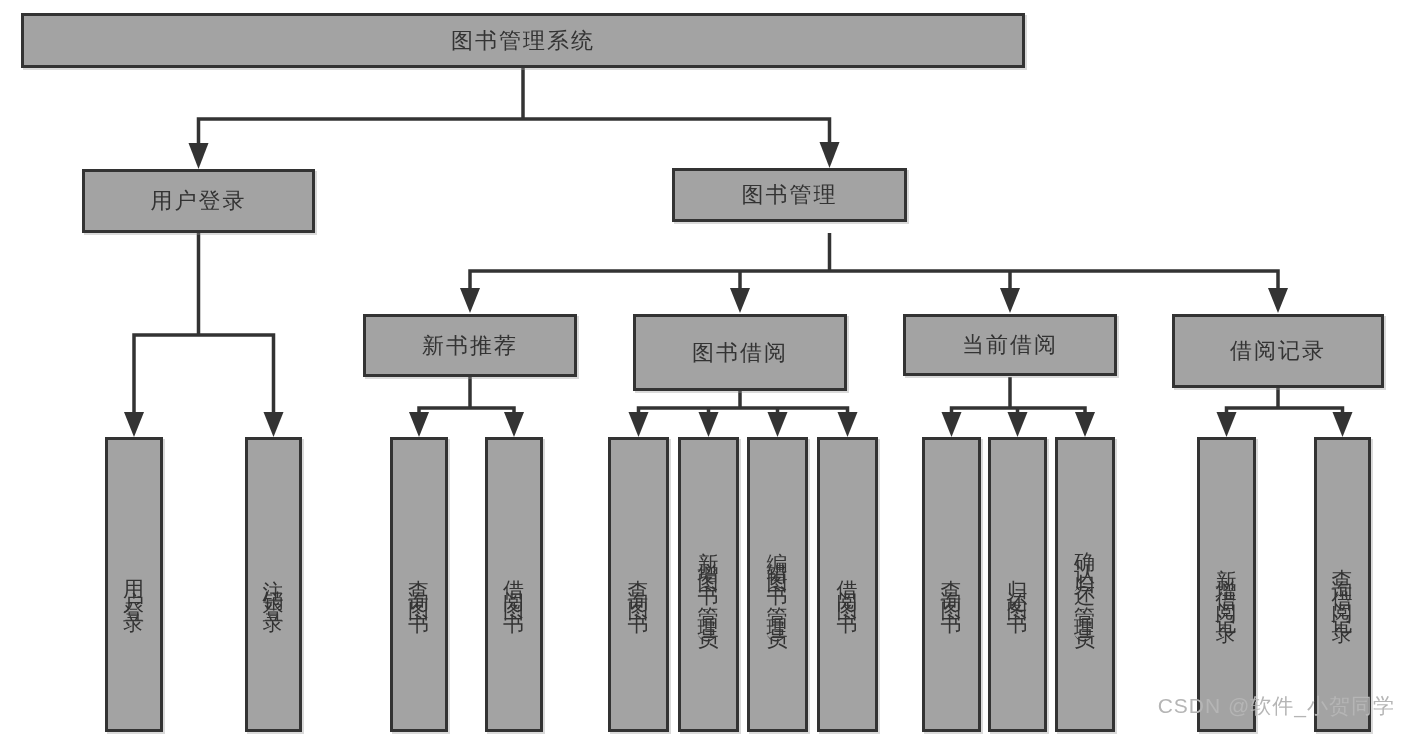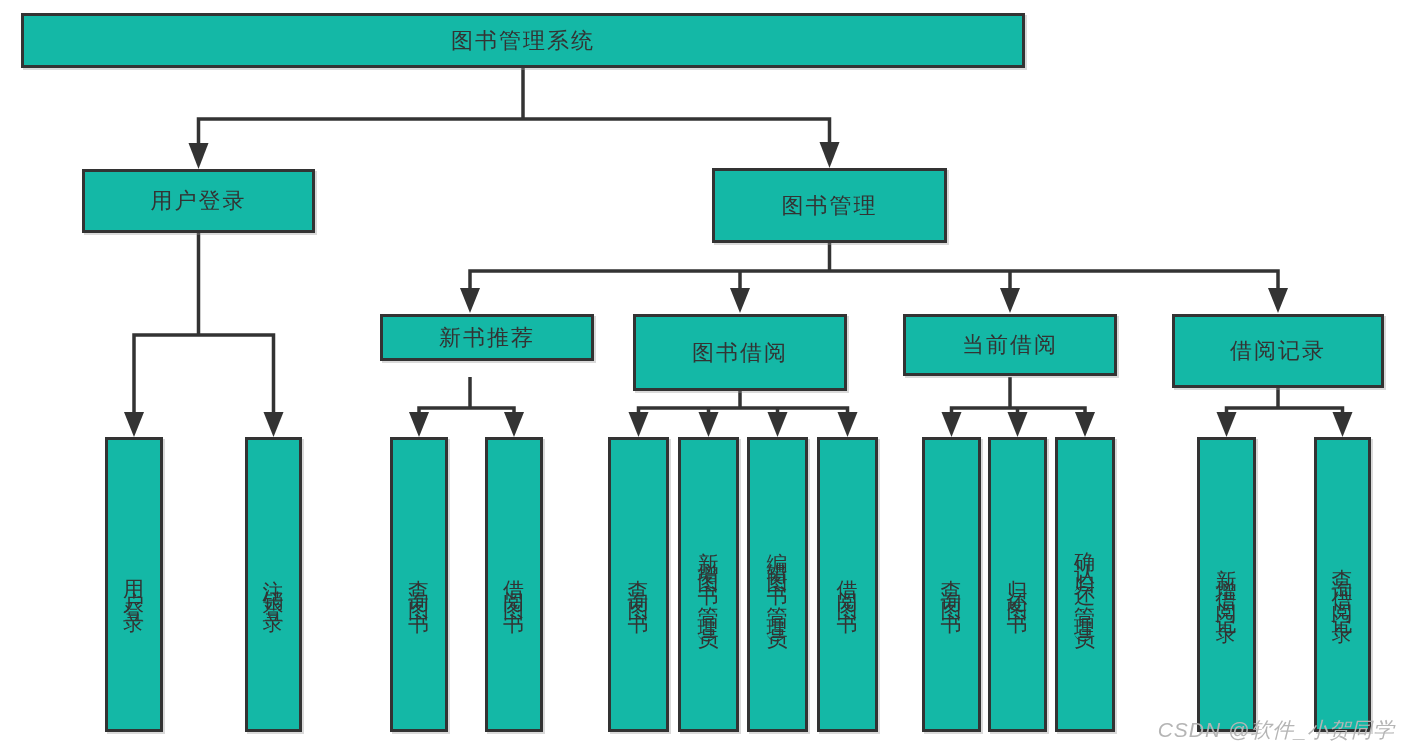--- a/index.html
+++ b/index.html
@@ -4,35 +4,35 @@
 <style>
   html,body{margin:0;padding:0;}
   body{
     width:1405px;height:747px;position:relative;overflow:hidden;
     background:#ffffff;
     font-family:"Liberation Sans","DejaVu Sans",sans-serif;
   }
   .wires{position:absolute;left:0;top:0;pointer-events:none;}
   .node{
     position:absolute;box-sizing:border-box;
-    border:3px solid #333333;background:#14b8a6;
+    border:3px solid #333333;background:#a3a3a3;
     display:flex;align-items:center;justify-content:center;
     color:#333333;
     box-shadow:2px 2px 0 rgba(150,150,150,.35);
   }
   .node.h .lbl{
     font-size:22px;letter-spacing:2px;line-height:1;white-space:nowrap;
   }
   .node.v .lbl{
     writing-mode:vertical-rl;
     font-size:21px;line-height:1;letter-spacing:11px;
   }
   .watermark{
-    position:absolute;top:716px;right:10px;
-    font-size:21px;letter-spacing:1px;color:#b5b5b5;white-space:nowrap;font-style:italic;
+    position:absolute;top:692px;right:10px;
+    font-size:21px;letter-spacing:1px;color:#b5b5b5;white-space:nowrap;
   }
 </style>
 </head>
 <body>
 
 <svg class="wires" width="1405" height="747" viewBox="0 0 1405 747">
   <g stroke="#333333" stroke-width="3.5" fill="none">
 
     <g>
       <path d="M523 68 V119"></path>
@@ -95,25 +95,25 @@
   </g>
 </svg>
 
 <div class="node h" style="left:21px;top:13px;width:1004px;height:55px">
   <span class="lbl">图书管理系统</span>
 </div>
 
 <div class="node h" style="left:82px;top:169px;width:233px;height:64px">
   <span class="lbl">用户登录</span>
 </div>
-<div class="node h" style="left:712px;top:168px;width:235px;height:75px">
+<div class="node h" style="left:672px;top:168px;width:235px;height:54px">
   <span class="lbl">图书管理</span>
 </div>
 
-<div class="node h" style="left:380px;top:314px;width:214px;height:47px">
+<div class="node h" style="left:363px;top:314px;width:214px;height:63px">
   <span class="lbl">新书推荐</span>
 </div>
 <div class="node h" style="left:633px;top:314px;width:214px;height:77px">
   <span class="lbl">图书借阅</span>
 </div>
 <div class="node h" style="left:903px;top:314px;width:214px;height:62px">
   <span class="lbl">当前借阅</span>
 </div>
 <div class="node h" style="left:1172px;top:314px;width:212px;height:74px">
   <span class="lbl">借阅记录</span>

